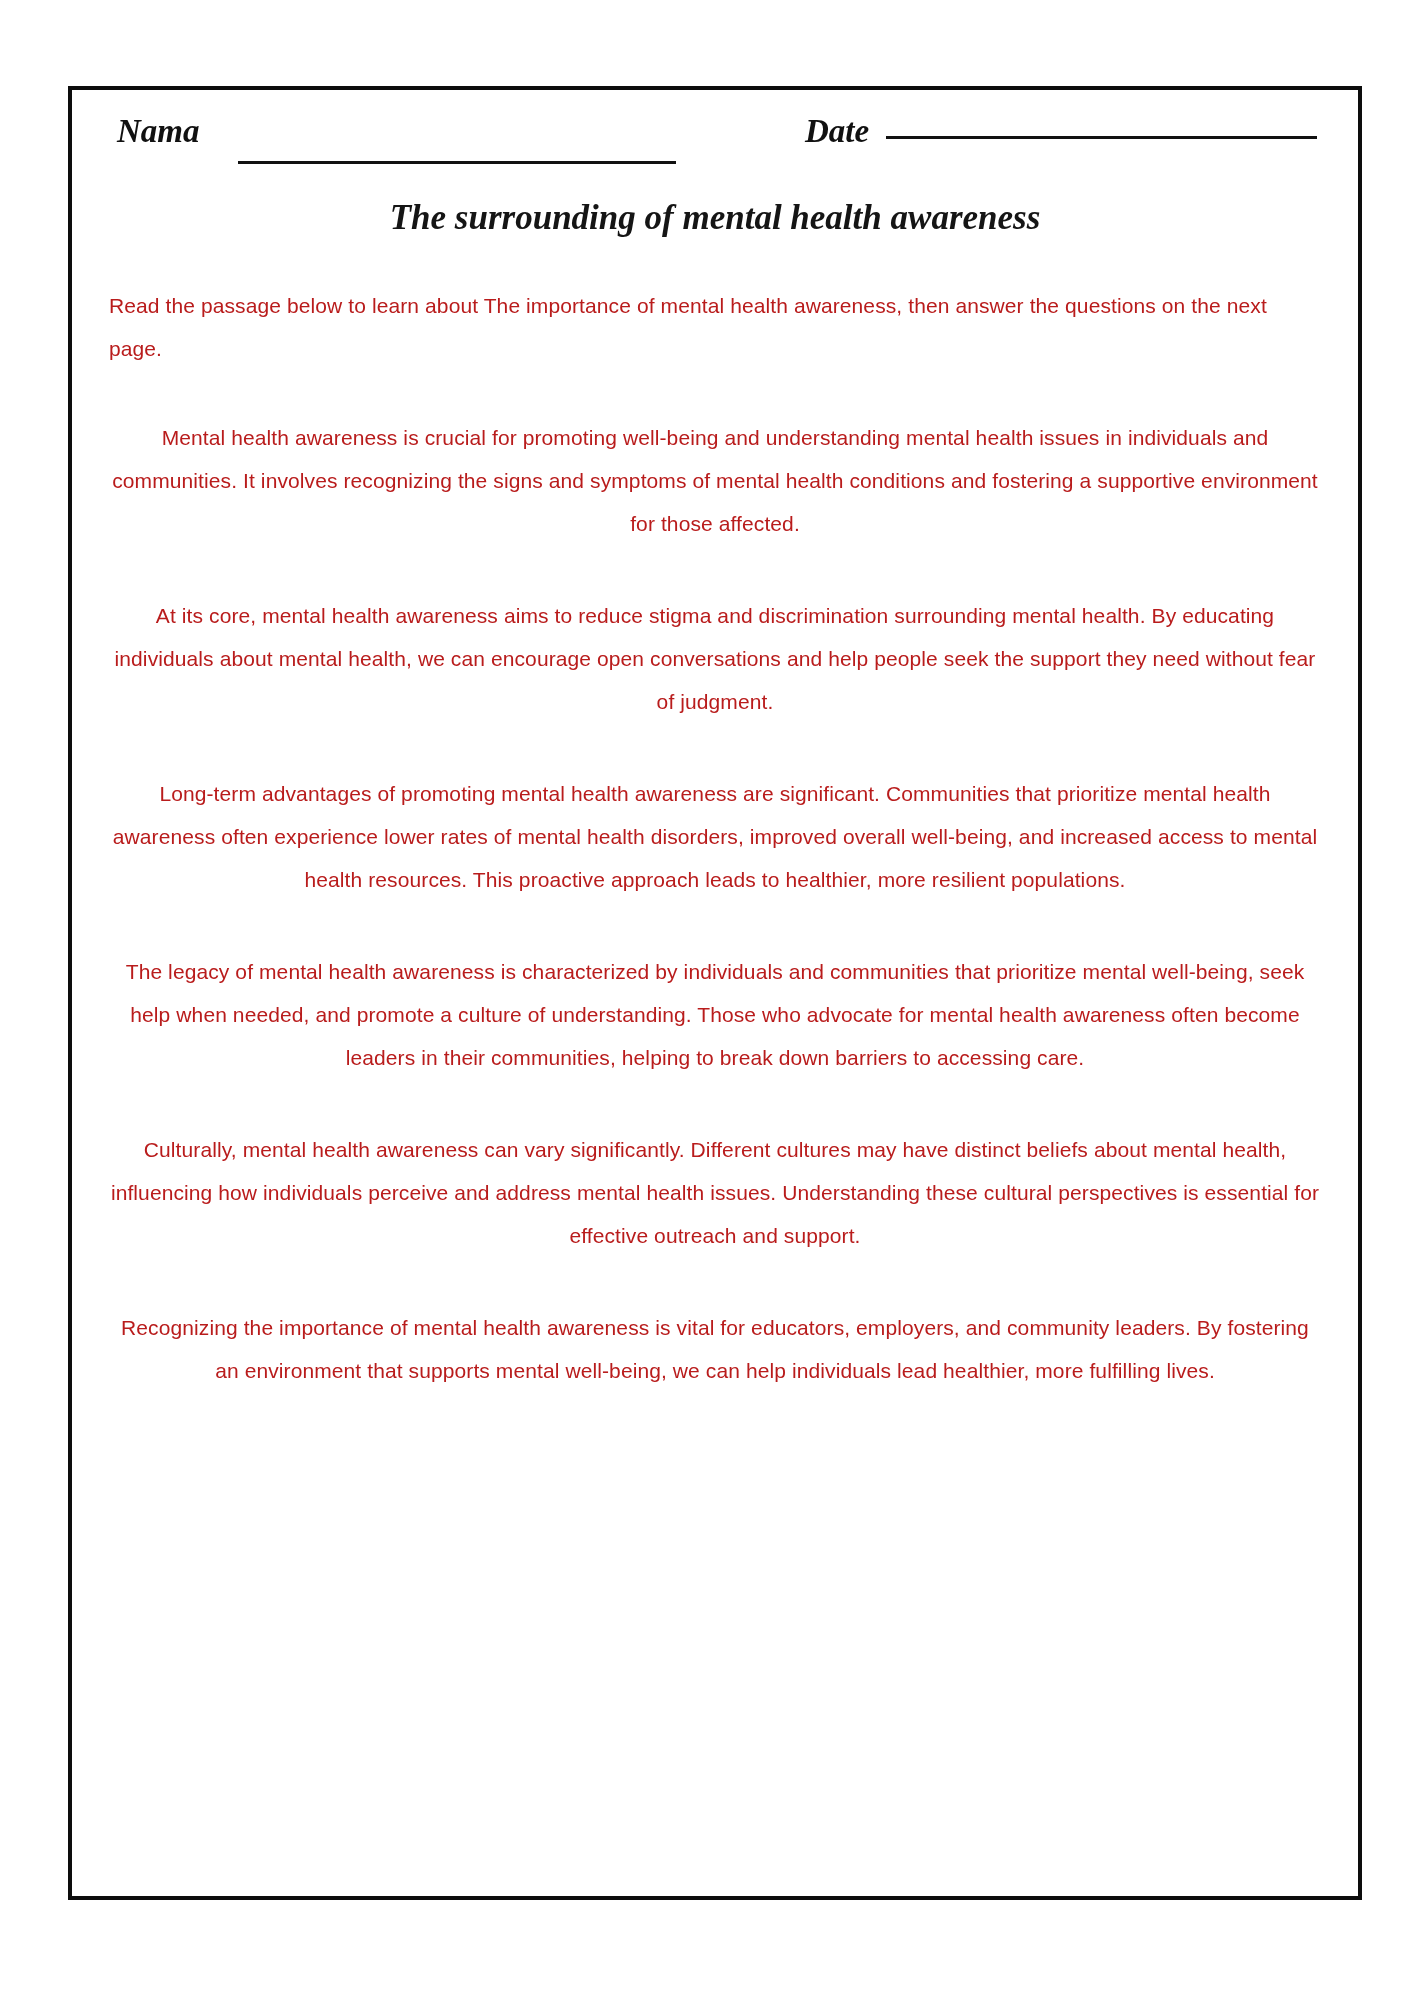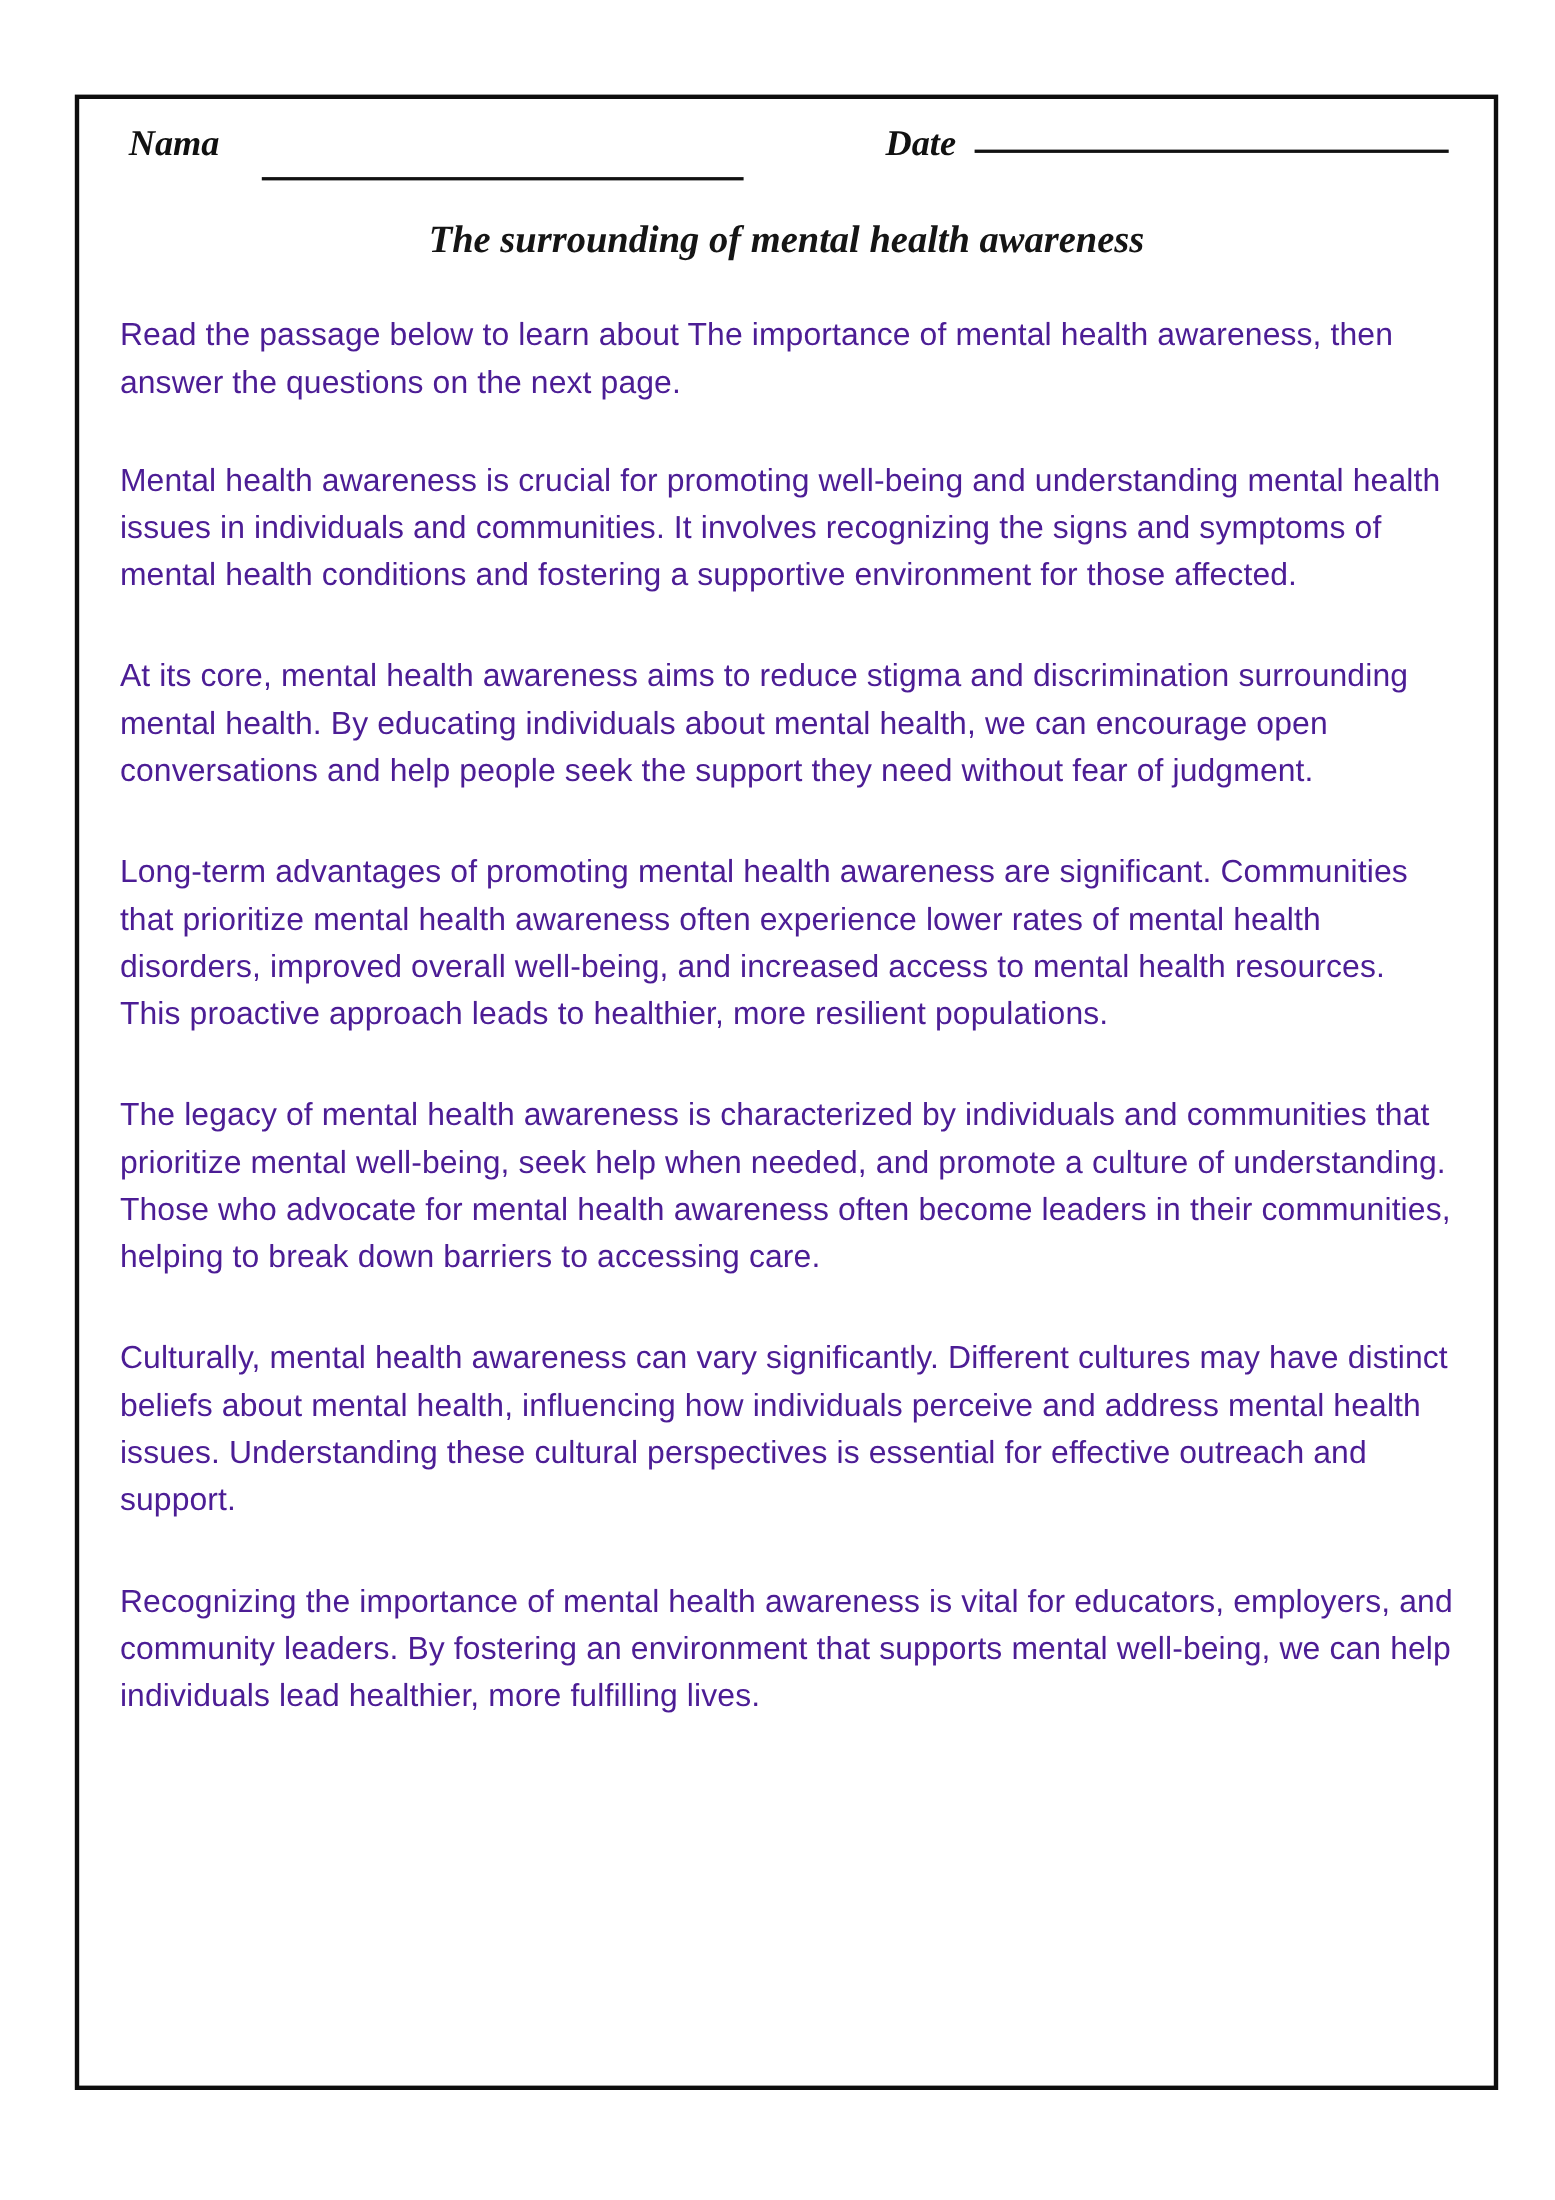--- a/index.html
+++ b/index.html
@@ -54,28 +54,28 @@
     margin: 36px 0 30px 0;
     text-align: center;
     font-family: "Liberation Serif", serif;
     font-style: italic;
     font-weight: bold;
     font-size: 35px;
     color: #151515;
   }
   .passage-text {
     font-family: "Liberation Sans", sans-serif;
-    font-size: 29px;
+    font-size: 21px;
     line-height: 43px;
-    color: #4c1d95;
+    color: #b91c1c;
     letter-spacing: 0.1px;
     margin-top: 38px;
   }
   .intro { margin-bottom: 24px; }
-  .body-para { margin-bottom: 41px; }
+  .body-para { margin-bottom: 41px; text-align: center; }
 </style>
 </head>
 <body>
 
 <div class="page">
   <div class="sheet">
 
     <div class="header-row">
       <div class="name-field">
         <span>Nama</span>

